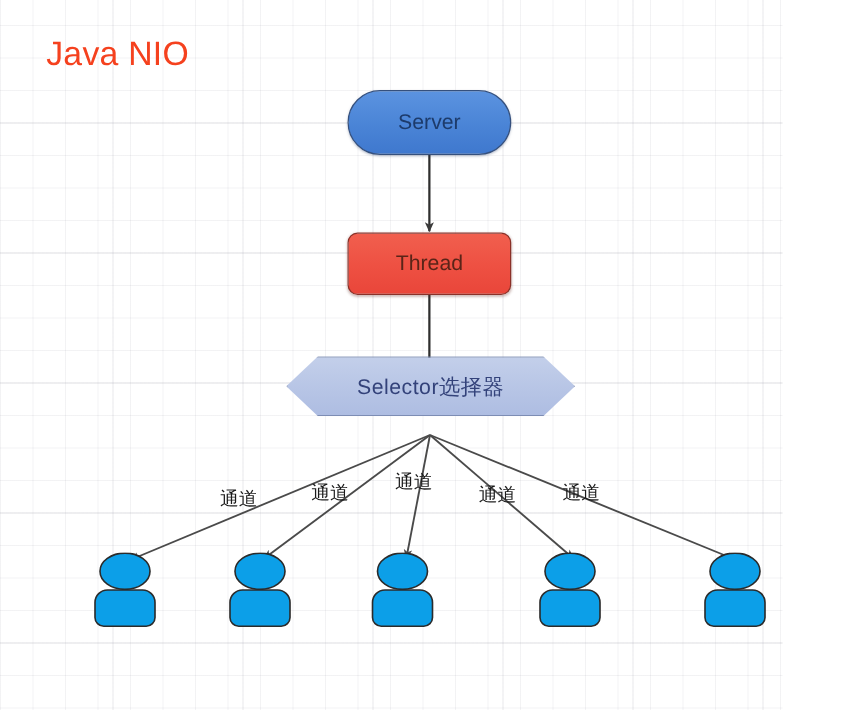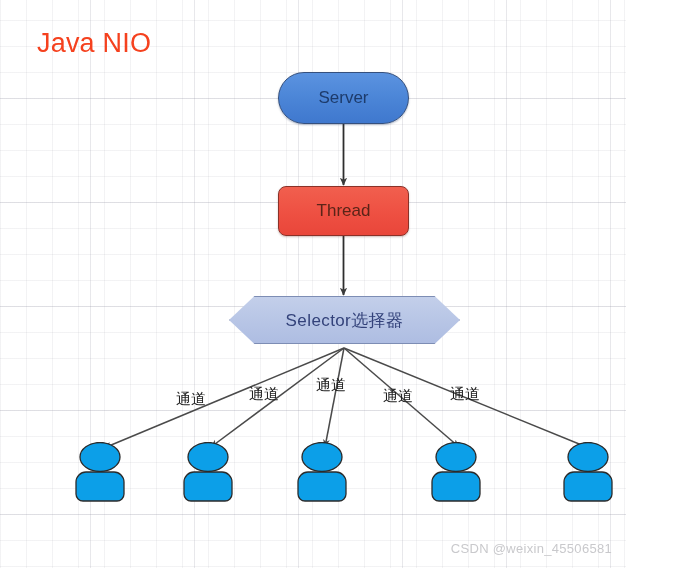--- a/index.html
+++ b/index.html
@@ -80,21 +80,21 @@
     border-radius: 8px;
     background: linear-gradient(180deg, #f15f4e 0%, #ee5042 55%, #e9463a 100%);
     border: 1px solid #8a3128;
     box-shadow: 0 1px 2px rgba(100,40,30,0.3);
     color: #5a2418;
     font-size: 17px;
   }
 
   #node-selector {
     left: 229px;
-    top: 296px;
+    top: 285px;
     width: 231px;
     height: 48px;
     background: linear-gradient(180deg, #c3cfea 0%, #b6c4e5 60%, #aebde2 100%);
     border: 1px solid #7d8db4;
     clip-path: polygon(11% 0%, 89% 0%, 100% 50%, 89% 100%, 11% 100%, 0% 50%);
     color: #33427a;
     font-size: 17px;
     letter-spacing: 0.4px;
   }
 
@@ -200,15 +200,14 @@
     </svg>
   </div>
 
   <div class="person" style="left:558px; top:442px;">
     <svg viewBox="0 0 60 62" width="60" height="62">
       <ellipse cx="30" cy="15" rx="20" ry="14.5" fill="#0c9fe8" stroke="#2b2b2b" stroke-width="1.3"></ellipse>
       <path d="M6,40 a10,10 0 0 1 10,-10 h28 a10,10 0 0 1 10,10 v12 a7,7 0 0 1 -7,7 h-34 a7,7 0 0 1 -7,-7 z" fill="#0c9fe8" stroke="#2b2b2b" stroke-width="1.3"></path>
     </svg>
   </div>
 
-  <div id="watermark">CSDN @weixin_45506581</div>
 
 </div>
 
 </body></html>

